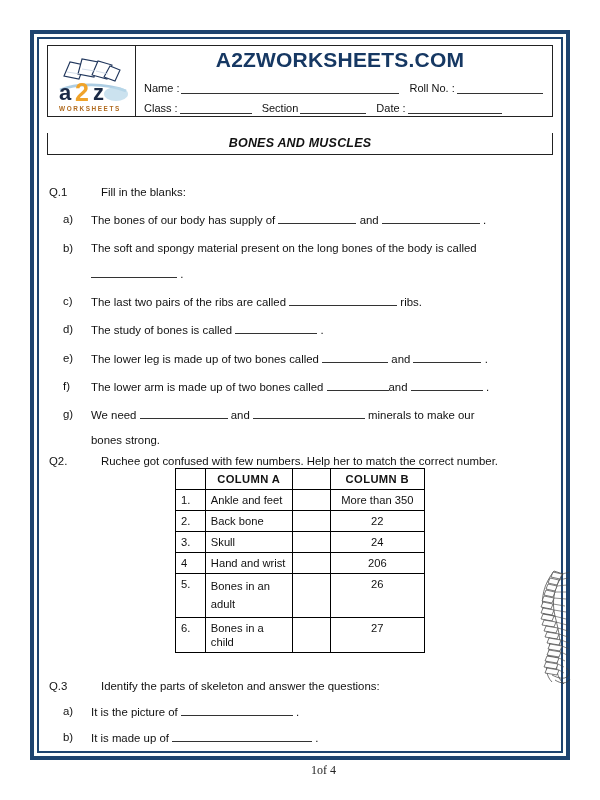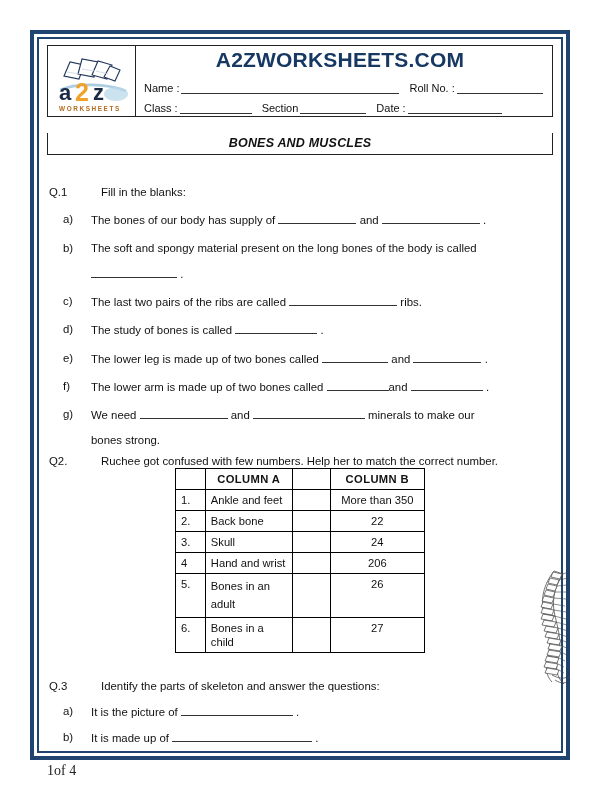--- a/index.html
+++ b/index.html
@@ -179,22 +179,23 @@
     width: 62px;
     height: 122px;
   }
 
   
   #footer {
     position: absolute;
     left: 0;
     right: 0;
     top: 763px;
+    text-align: center;
     font-family: "Liberation Serif", serif;
-    font-size: 14px;
+    font-size: 12px;
     color: #222222;
     padding-left: 47px;
   }
 </style>
 </head>
 <body>
 
 <div id="page-frame">
   <div id="page-frame-inner">
     <div id="sheet">

